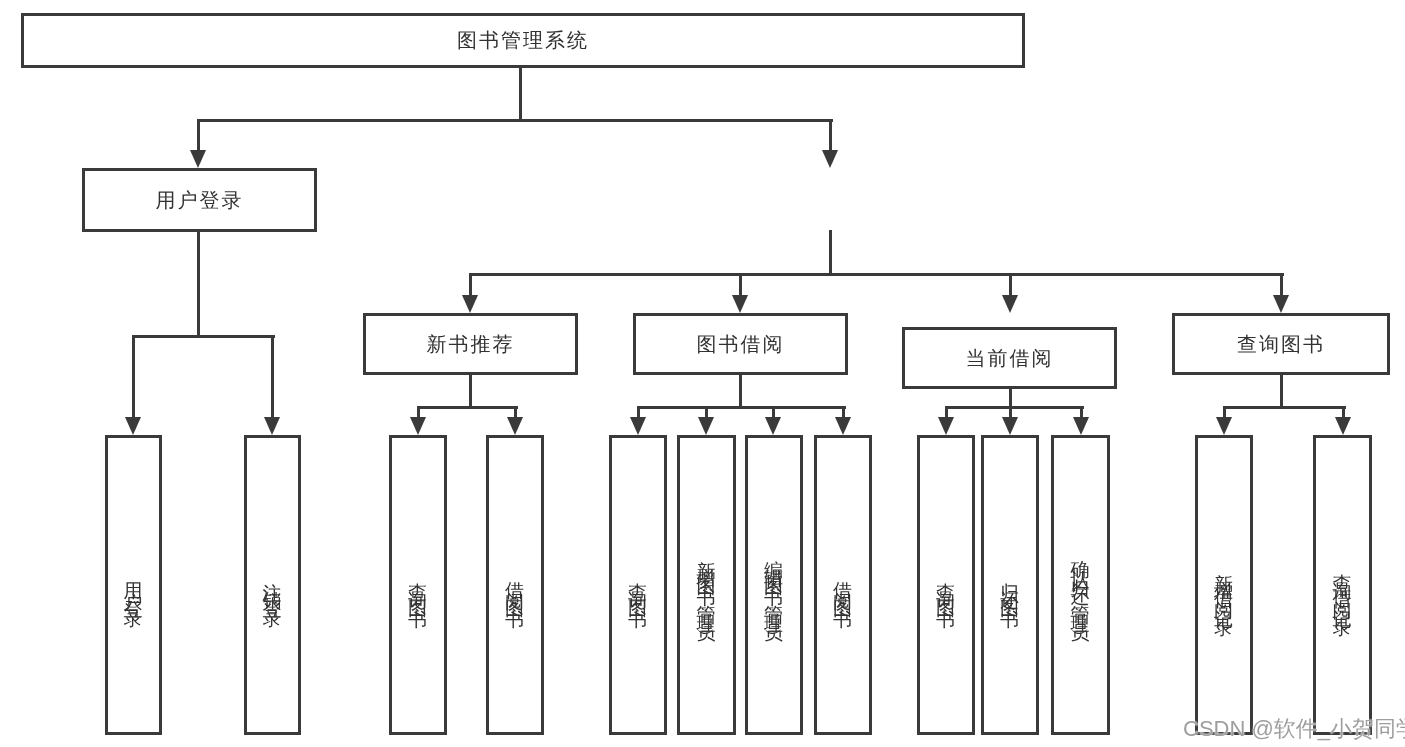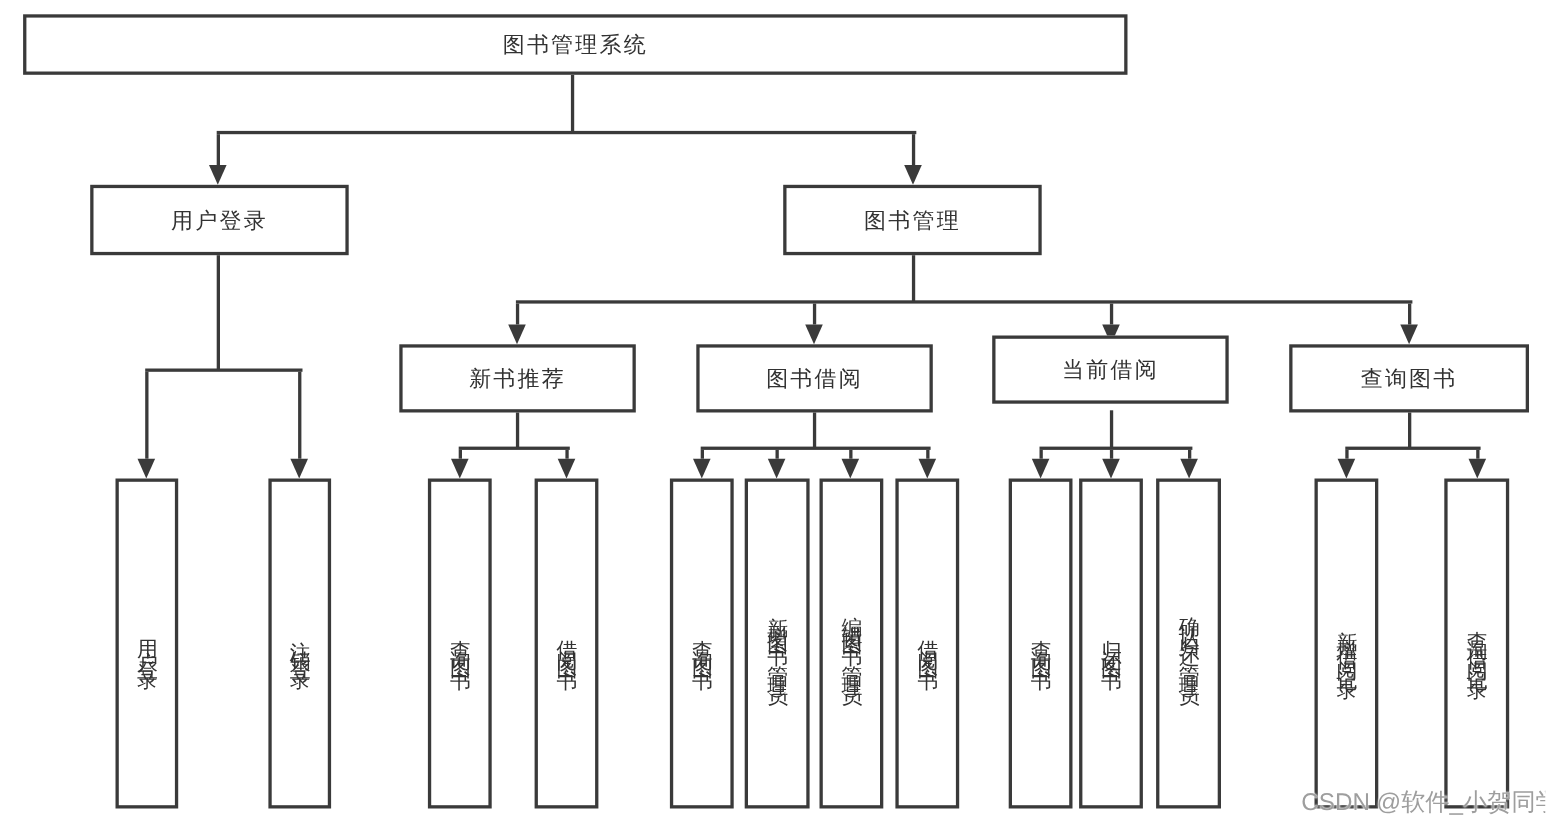--- a/index.html
+++ b/index.html
@@ -134,31 +134,28 @@
       <i class="head"></i>
     </div>
 
   <div class="node" style="left:21px;top:13px;width:1004px;height:55px">
     <span class="lbl">图书管理系统</span>
   </div>
 
   <div class="node" style="left:82px;top:168px;width:235px;height:64px">
     <span class="lbl">用户登录</span>
   </div>
-  <div class="node" style="left:712px;top:168px;width:235px;height:64px">
-    <span class="lbl">图书管理</span>
-  </div>
 
   <div class="node" style="left:633px;top:313px;width:215px;height:62px">
     <span class="lbl">图书借阅</span>
   </div>
   <div class="node" style="left:363px;top:313px;width:215px;height:62px">
     <span class="lbl">新书推荐</span>
   </div>
-  <div class="node" style="left:902px;top:305px;width:215px;height:62px">
+  <div class="node" style="left:902px;top:327px;width:215px;height:62px">
     <span class="lbl">当前借阅</span>
   </div>
   <div class="node" style="left:1172px;top:313px;width:218px;height:62px">
     <span class="lbl">查询图书</span>
   </div>
 
   <div class="node leaf" style="left:105px;width:57px">
     <span class="vlbl">用户登录</span>
   </div>
   <div class="node leaf" style="left:244px;width:57px">

